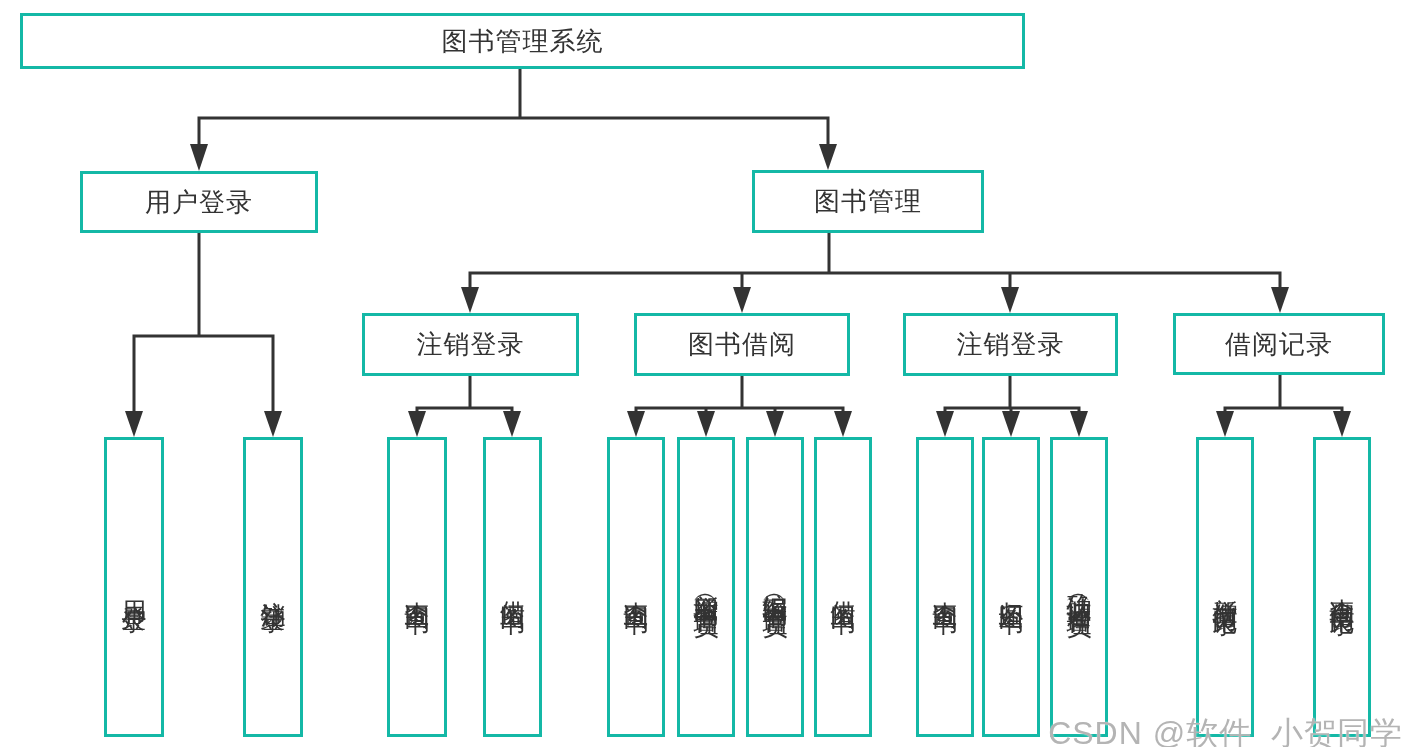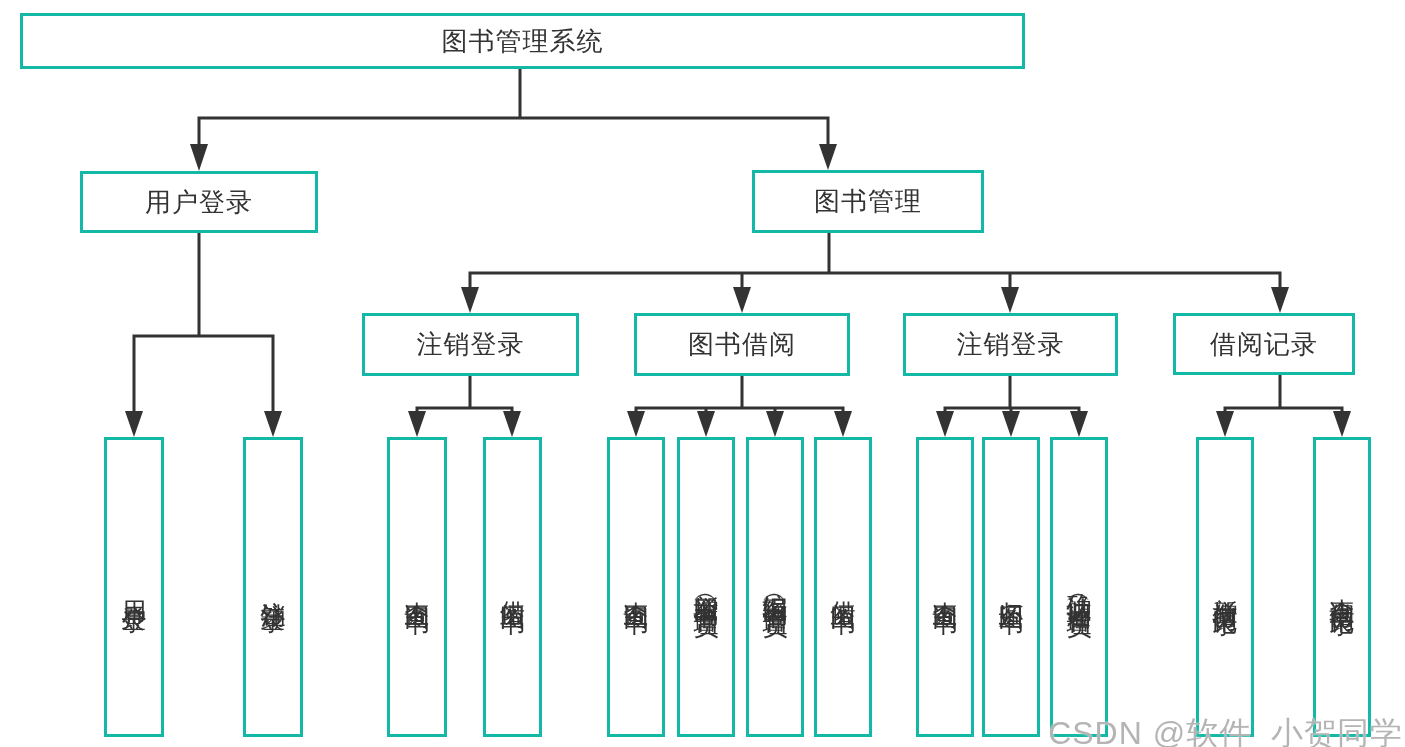--- a/index.html
+++ b/index.html
@@ -109,21 +109,21 @@
 
   <div class="node node-h" style="left:362px;top:313px;width:217px;height:63px;">
     <span>注销登录</span>
   </div>
   <div class="node node-h" style="left:634px;top:313px;width:216px;height:63px;">
     <span>图书借阅</span>
   </div>
   <div class="node node-h" style="left:903px;top:313px;width:215px;height:63px;">
     <span>注销登录</span>
   </div>
-  <div class="node node-h" style="left:1173px;top:313px;width:182px;height:62px;">
+  <div class="node node-h" style="left:1173px;top:313px;width:212px;height:62px;">
     <span>借阅记录</span>
   </div>
 
   <div class="node node-v" style="left:104px;top:437px;width:60px;height:300px;">
     <span>用户登录</span>
   </div>
   <div class="node node-v" style="left:243px;top:437px;width:60px;height:300px;">
     <span>注销登录</span>
   </div>
 

